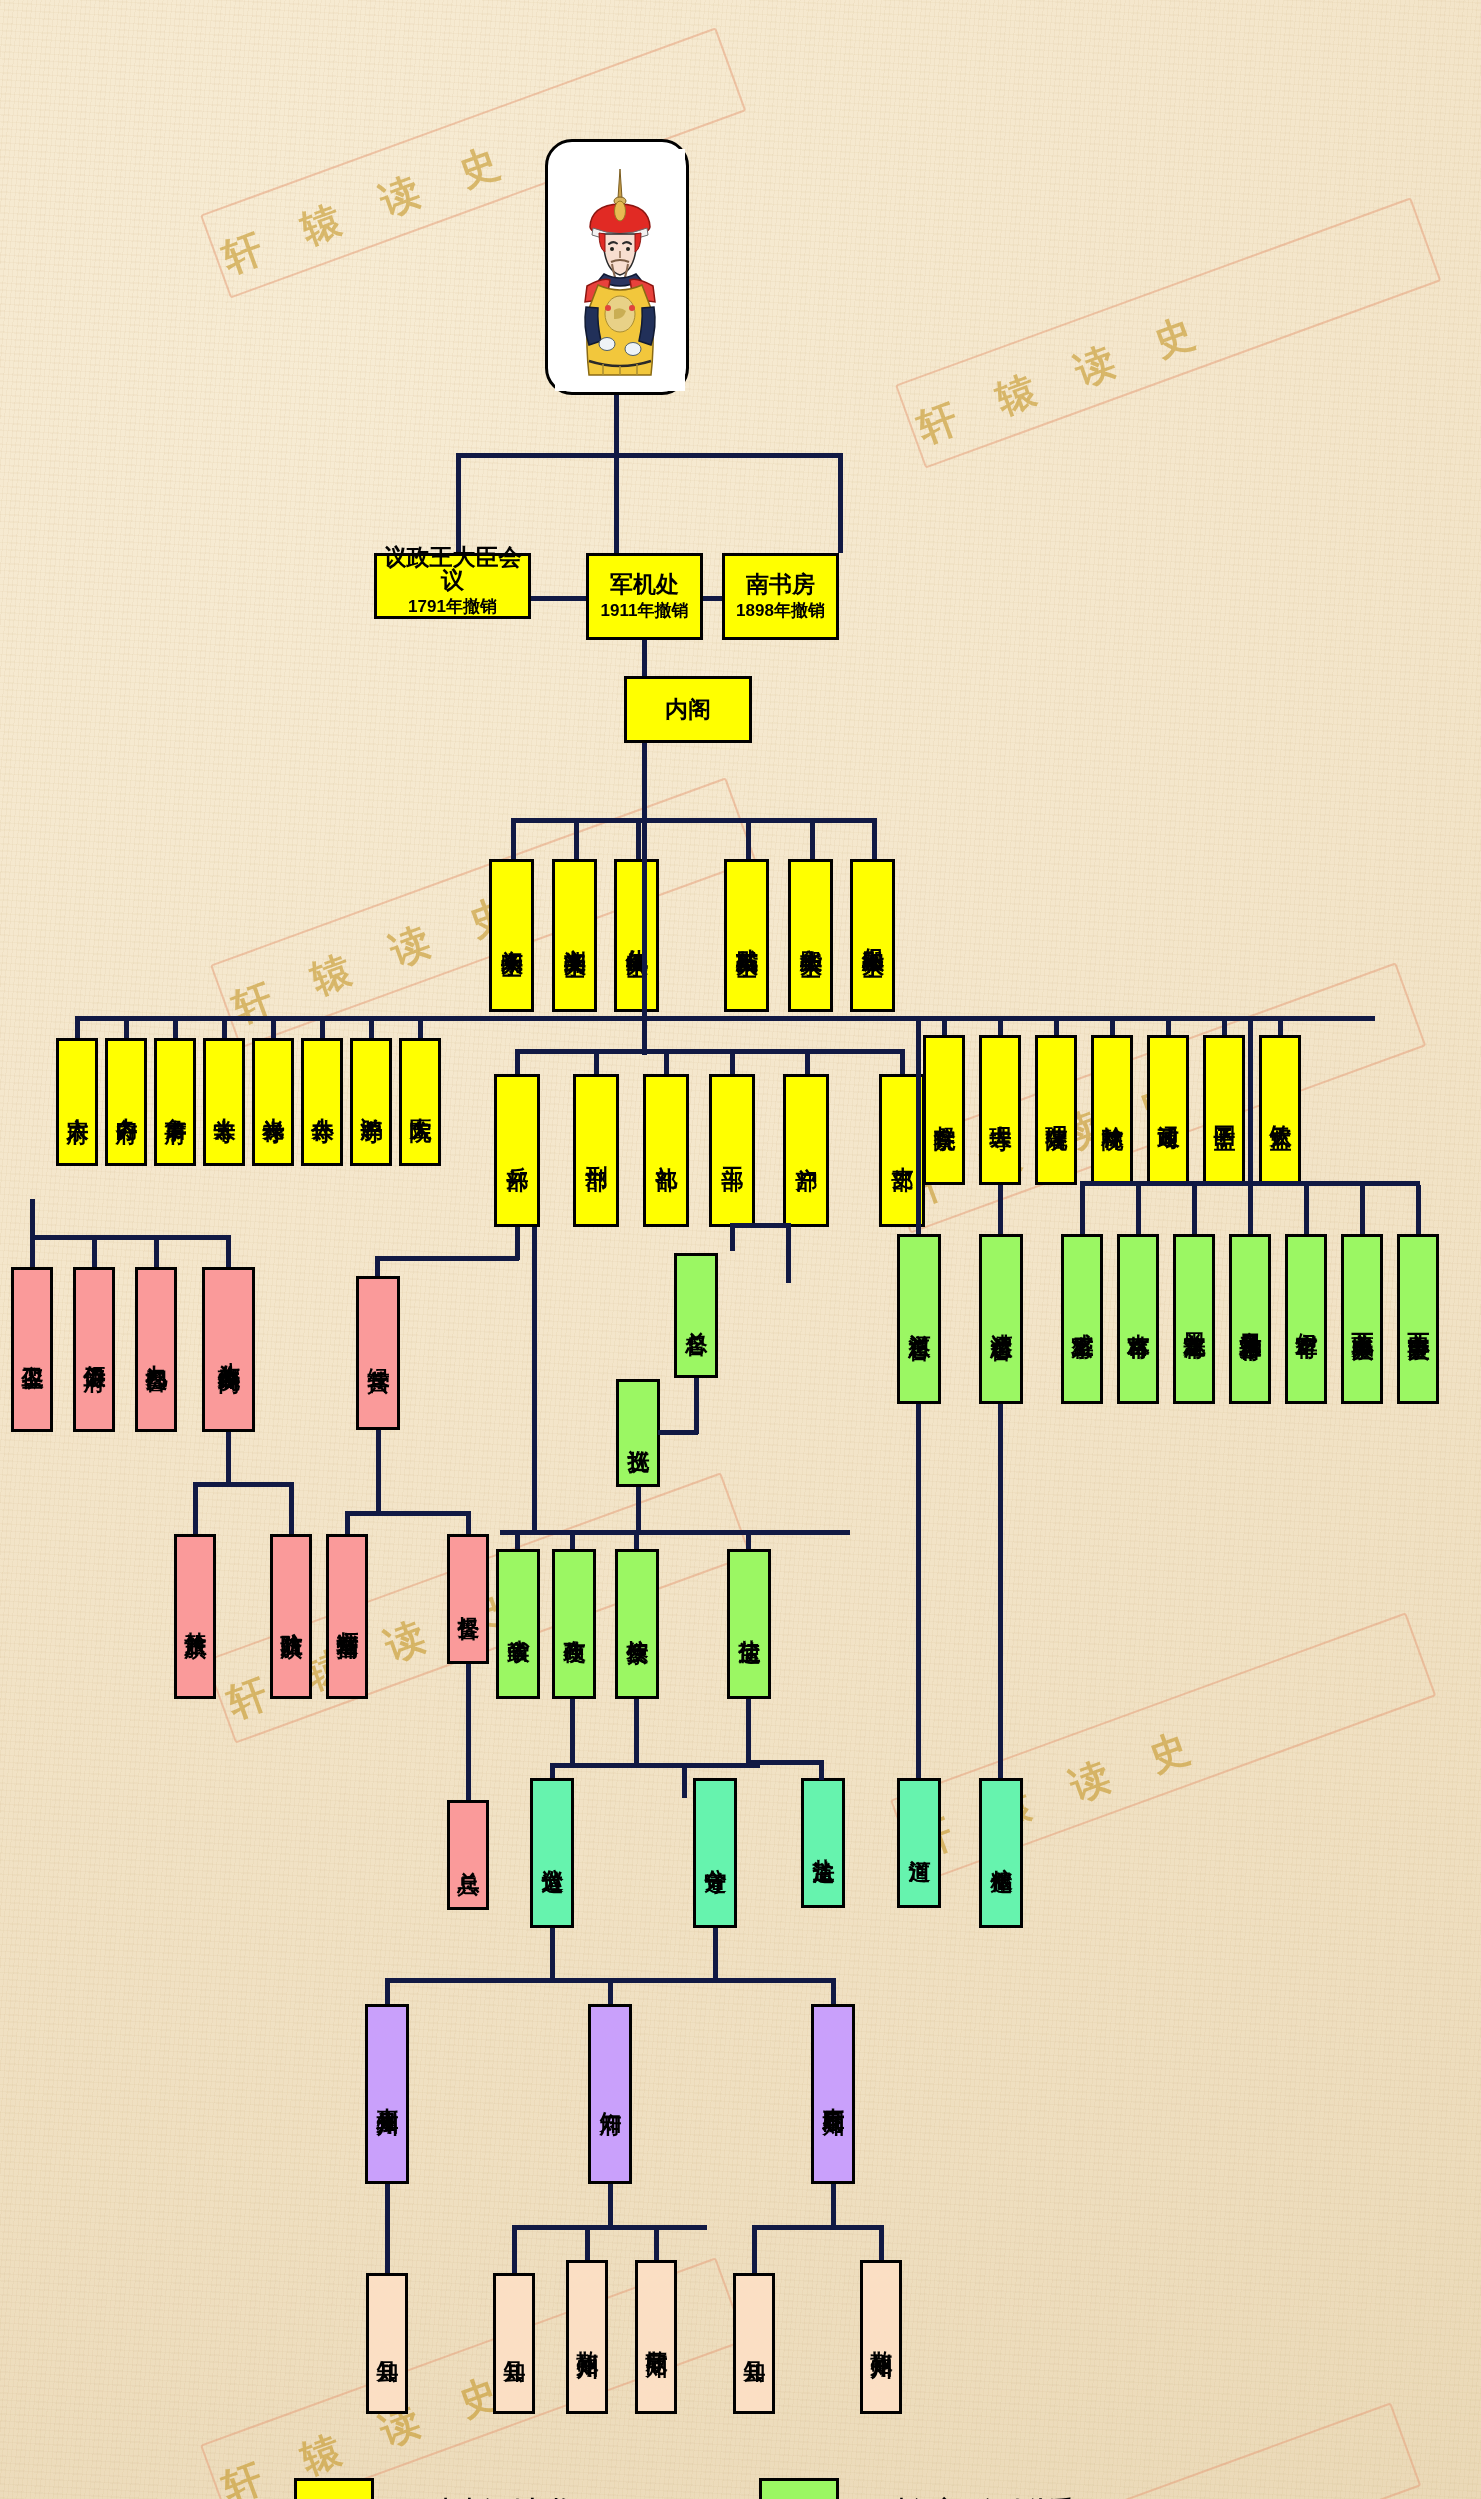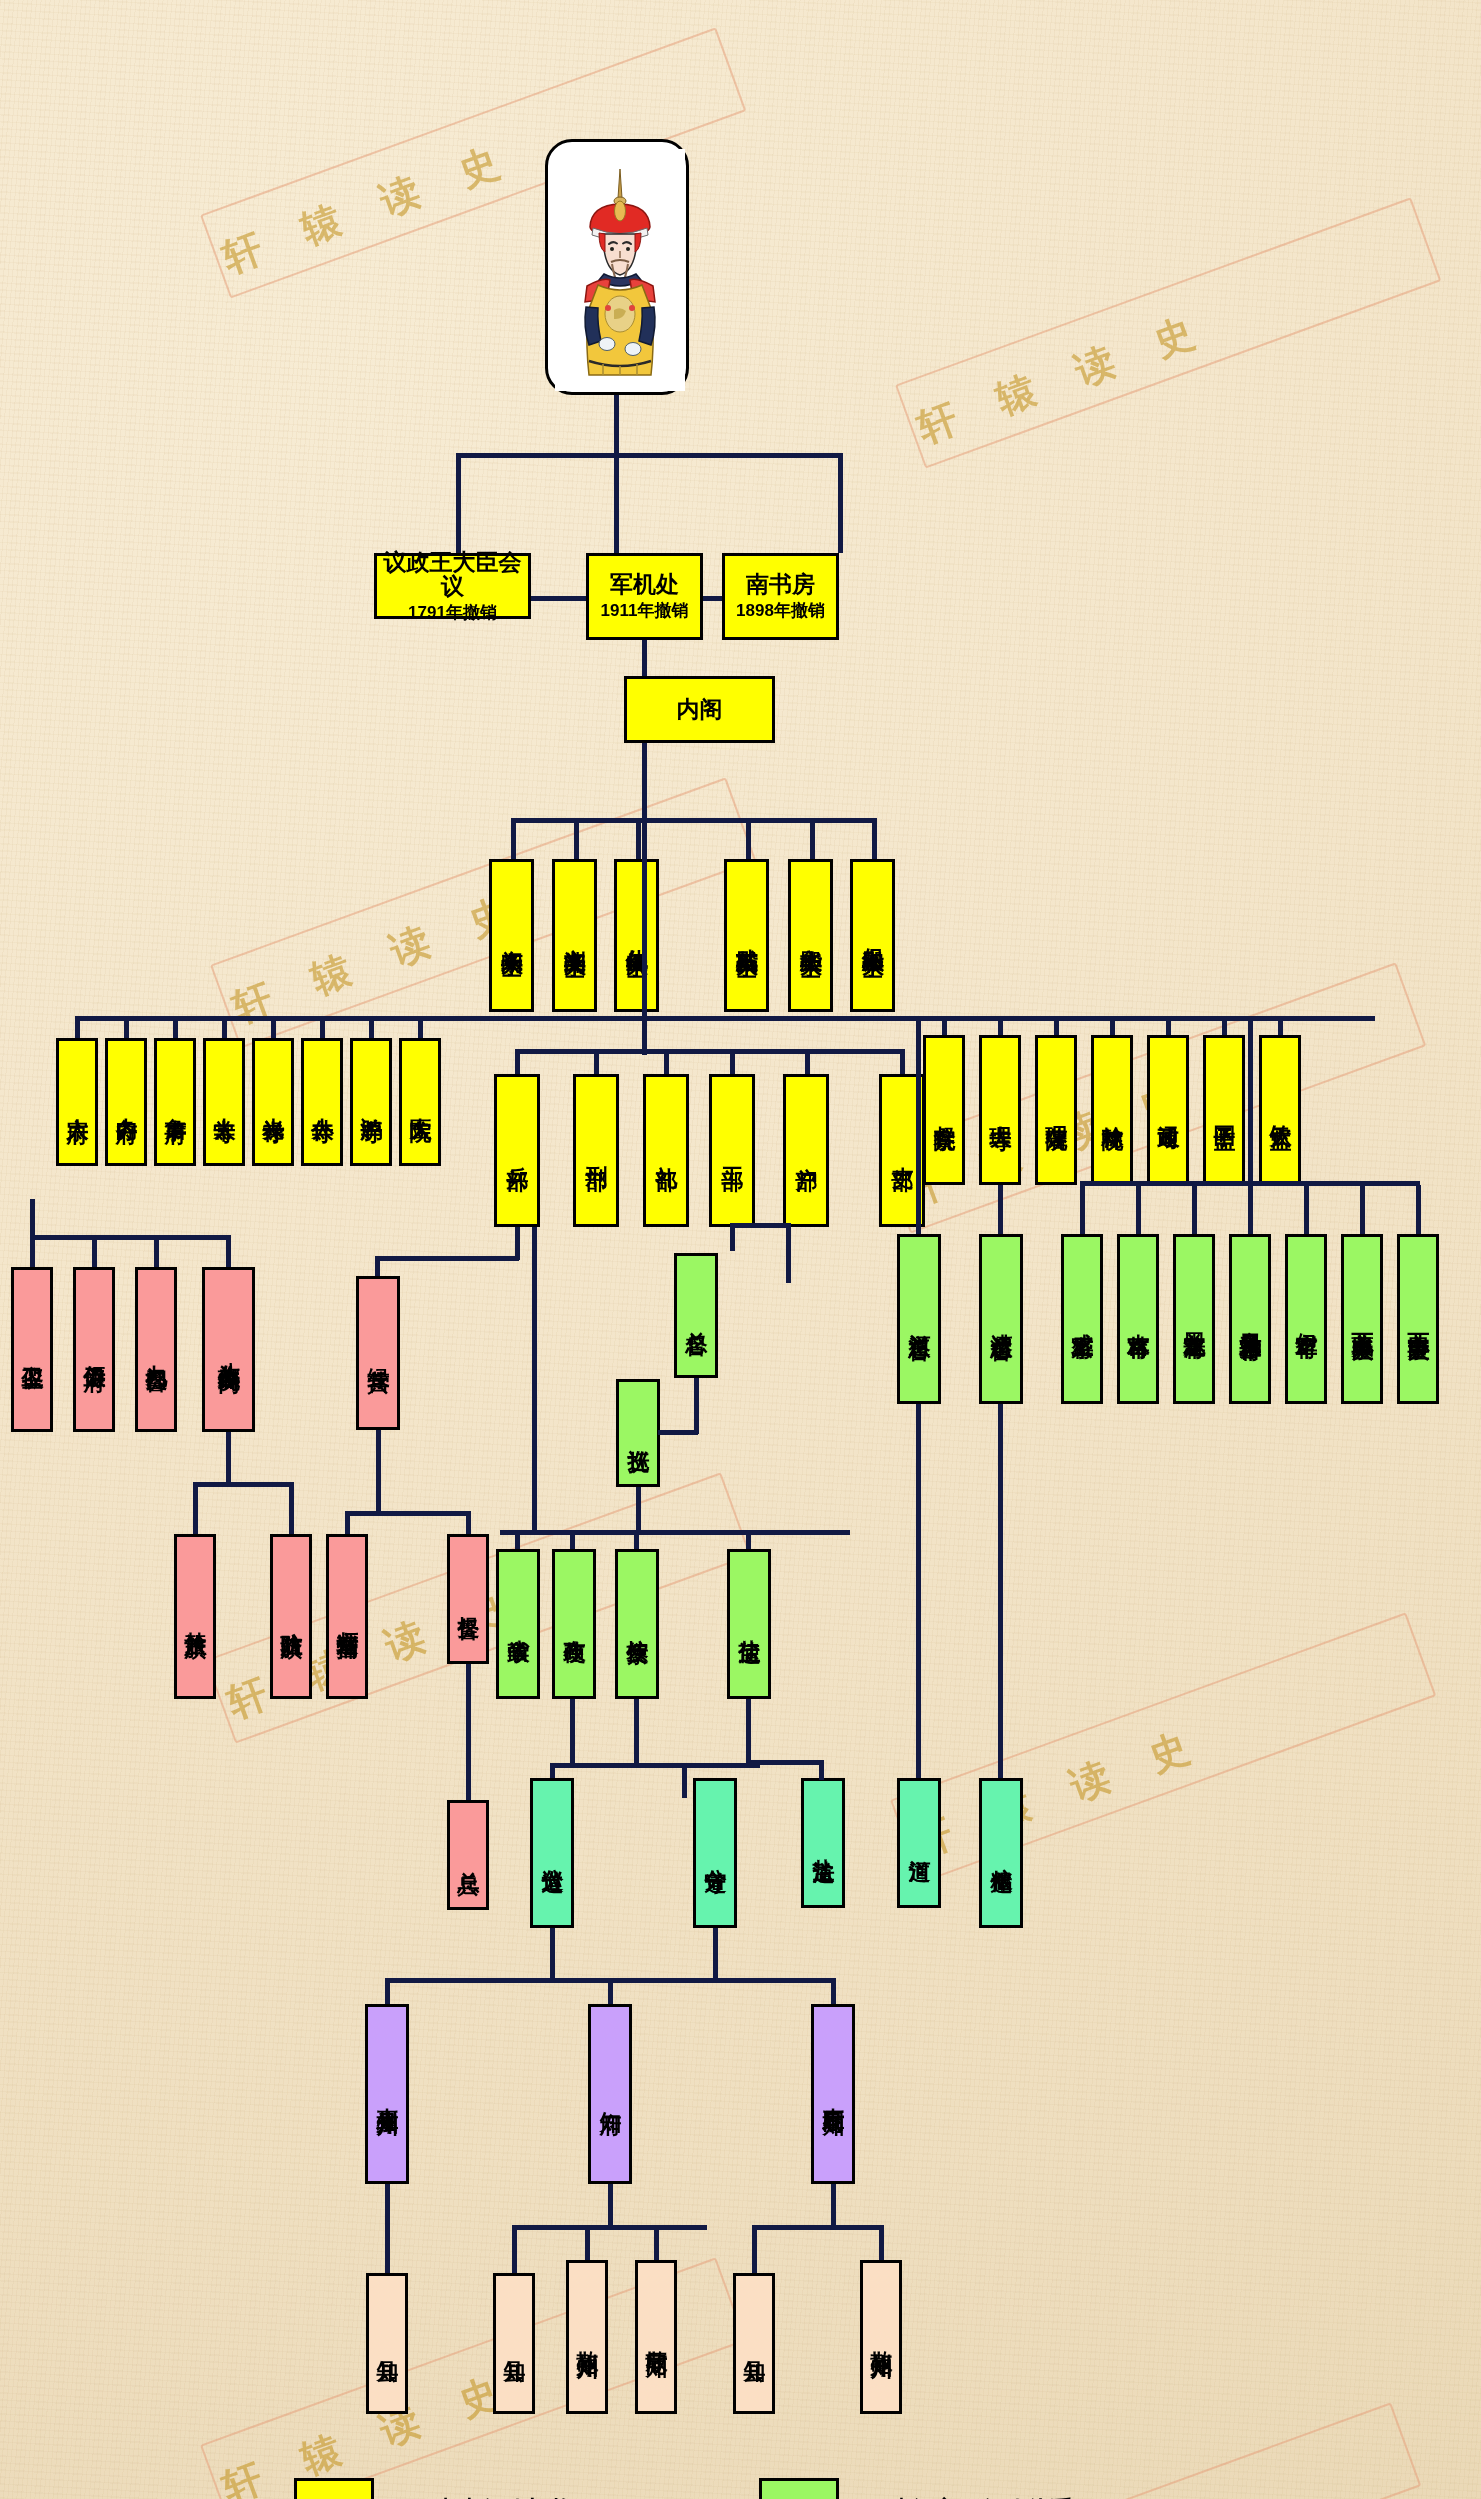--- a/index.html
+++ b/index.html
@@ -130,35 +130,35 @@
 
   <div class="ln" style="left:614px;top:395px;width:4.5px;height:58px;"></div>
   <div class="ln" style="left:456px;top:453px;width:386px;height:4.5px;"></div>
   <div class="ln" style="left:456px;top:453px;width:4.5px;height:100px;"></div>
   <div class="ln" style="left:614px;top:453px;width:4.5px;height:100px;"></div>
   <div class="ln" style="left:838px;top:453px;width:4.5px;height:100px;"></div>
 
   <div class="ln" style="left:531px;top:596px;width:55px;height:4.5px;"></div>
   <div class="ln" style="left:648px;top:596px;width:74px;height:4.5px;"></div>
 
-  <div class="node yellow stack" style="left:374px;top:553px;width:157px;height:66px;">
+  <div class="node yellow stack" style="left:374px;top:553px;width:157px;height:66px;justify-content:flex-end;">
     <span class="n2">议政王大臣会议</span>
     <span class="sub">1791年撤销</span>
   </div>
   <div class="node yellow stack" style="left:586px;top:553px;width:117px;height:87px;">
     <span class="n2">军机处</span>
     <span class="sub">1911年撤销</span>
   </div>
   <div class="node yellow stack" style="left:722px;top:553px;width:117px;height:87px;">
     <span class="n2">南书房</span>
     <span class="sub">1898年撤销</span>
   </div>
 
   <div class="ln" style="left:642px;top:640px;width:4.5px;height:50px;"></div>
-  <div class="node yellow" style="left:624px;top:676px;width:151px;height:67px;">
+  <div class="node yellow" style="left:624px;top:676px;width:128px;height:67px;">
     <span class="n2">内阁</span>
   </div>
 
   <div class="ln" style="left:642px;top:743px;width:4.5px;height:75px;"></div>
   <div class="ln" style="left:511px;top:818px;width:365px;height:4.5px;"></div>
   <div class="ln" style="left:511px;top:818px;width:4.5px;height:43px;"></div>
   <div class="ln" style="left:574px;top:818px;width:4.5px;height:43px;"></div>
   <div class="ln" style="left:636px;top:818px;width:4.5px;height:43px;"></div>
   <div class="ln" style="left:746px;top:818px;width:4.5px;height:43px;"></div>
   <div class="ln" style="left:810px;top:818px;width:4.5px;height:43px;"></div>

